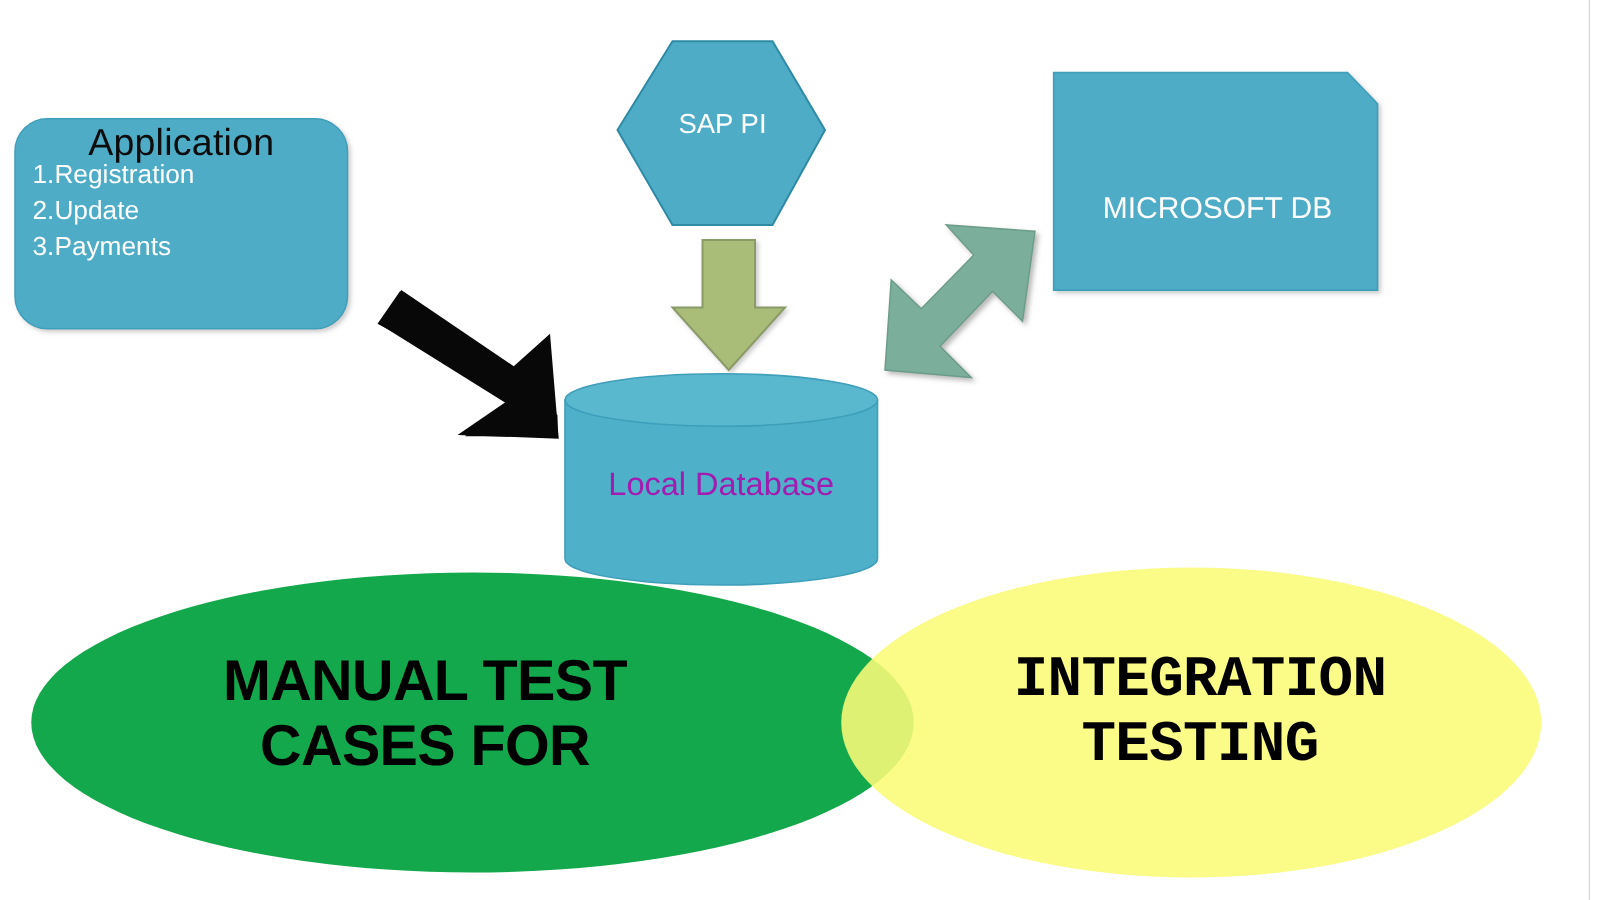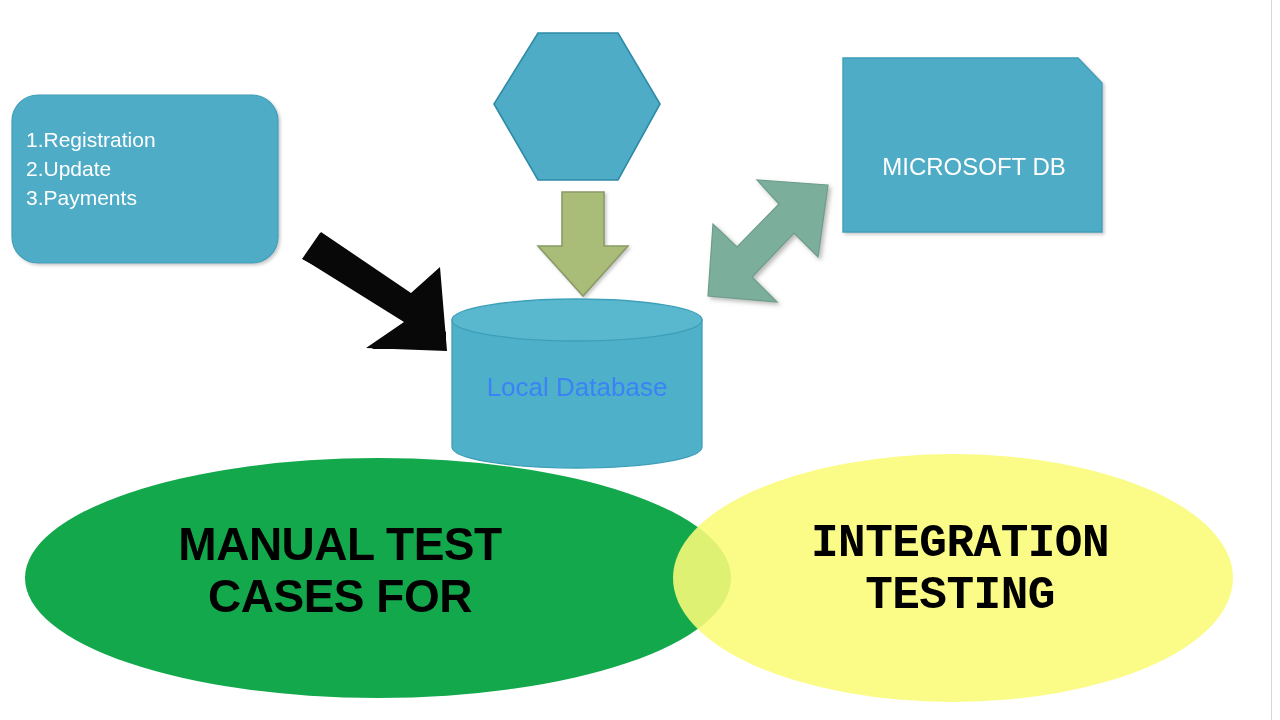--- a/index.html
+++ b/index.html
@@ -67,21 +67,21 @@
     width: 258px;
     font-size: 24px;
     color: #ffffff;
     margin-top: 19px;
   }
   #cyl-label {
     left: 452px;
     top: 372px;
     width: 250px;
     font-size: 26px;
-    color: #3b82f6;
+    color: #a21caf;
   }
   .ellipse-text {
     font-weight: bold;
     color: #000000;
     line-height: 52px;
     font-size: 46px;
     letter-spacing: -0.5px;
   }
   #green-text {
     left: 90px;
@@ -123,25 +123,27 @@
 
     <polygon points="828,185 757,180 779,204 737,247 713,224 708,296 777,302 752,277 794,233 818,257" fill="#7CAF9B" stroke="#6C9D8A" stroke-width="1.2" filter="url(#softshadow)"></polygon>
 
     <path d="M452,320 L452,447 A125,21 0 0 0 702,447 L702,320 Z" fill="#4FB0C9" stroke="#3E9FBA" stroke-width="1.3"></path>
     <ellipse cx="577" cy="320" rx="125" ry="21" fill="#59B8CE" stroke="#3E9FBA" stroke-width="1.3"></ellipse>
 
     <ellipse cx="378" cy="578" rx="353" ry="120" fill="#13A84B"></ellipse>
     <ellipse cx="953" cy="578" rx="280" ry="124" fill="#FAFA78" fill-opacity="0.88"></ellipse>
   </svg>
 
+  <div class="txt" id="app-title">Application</div>
 
   <div class="txt" id="app-list">1.Registration
 2.Update
 3.Payments</div>
 
+  <div class="txt" id="sap-label">SAP PI</div>
 
   <div class="txt" id="msdb-label">MICROSOFT DB</div>
 
   <div class="txt" id="cyl-label">Local Database</div>
 
   <div class="txt ellipse-text" id="green-text">MANUAL TEST
 CASES FOR</div>
 
   <div class="txt ellipse-text" id="yellow-text">INTEGRATION
 TESTING</div>

